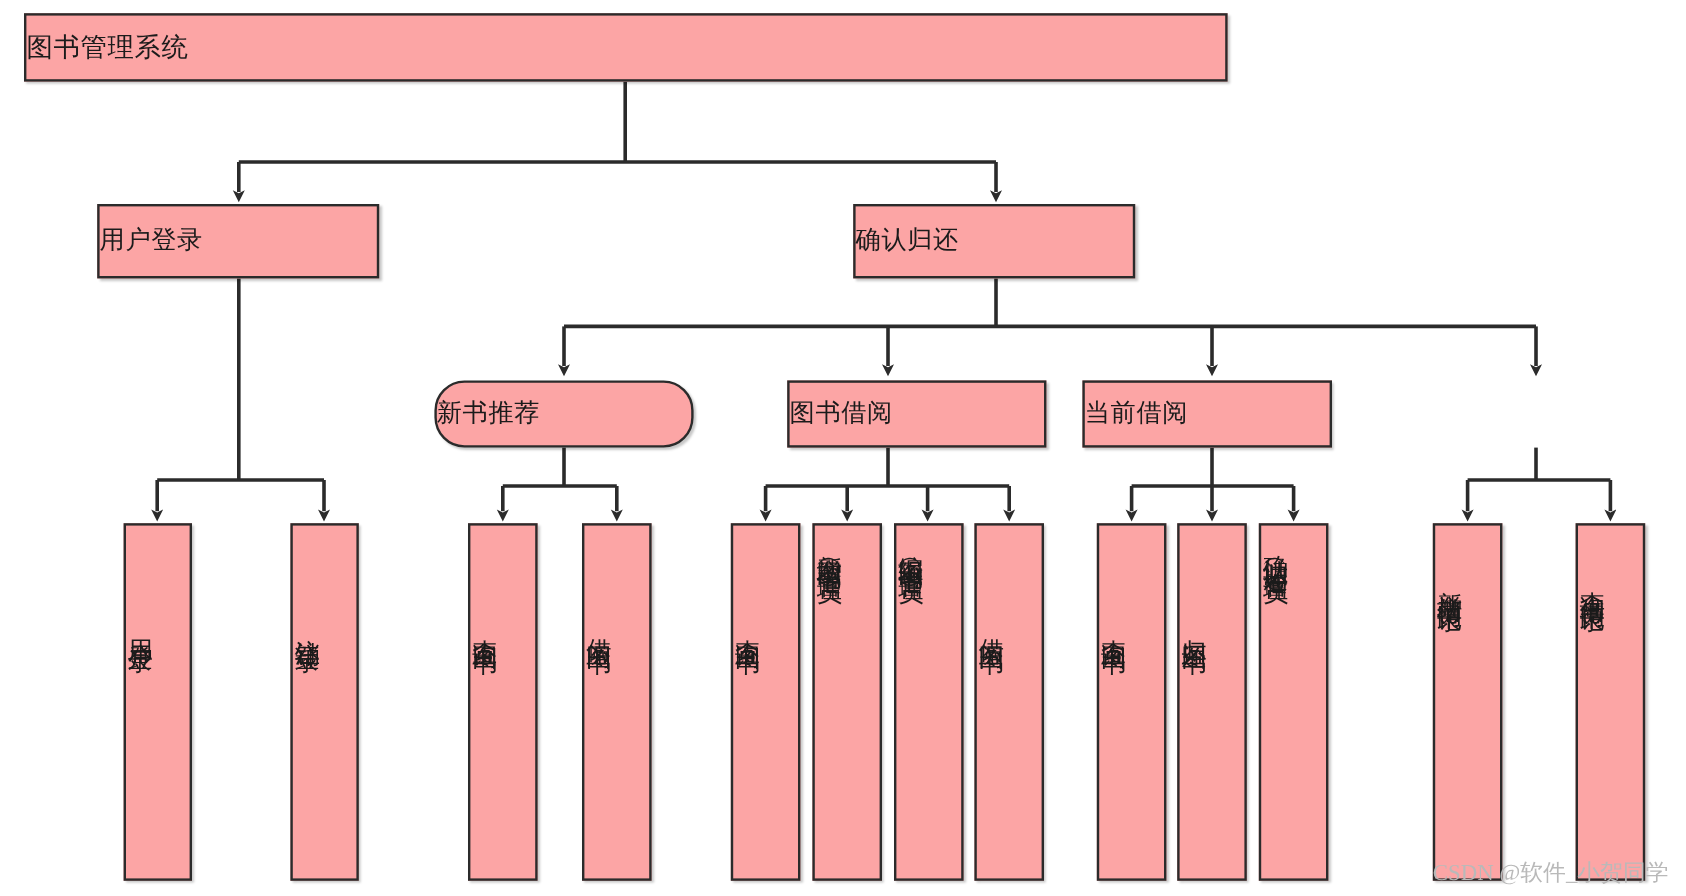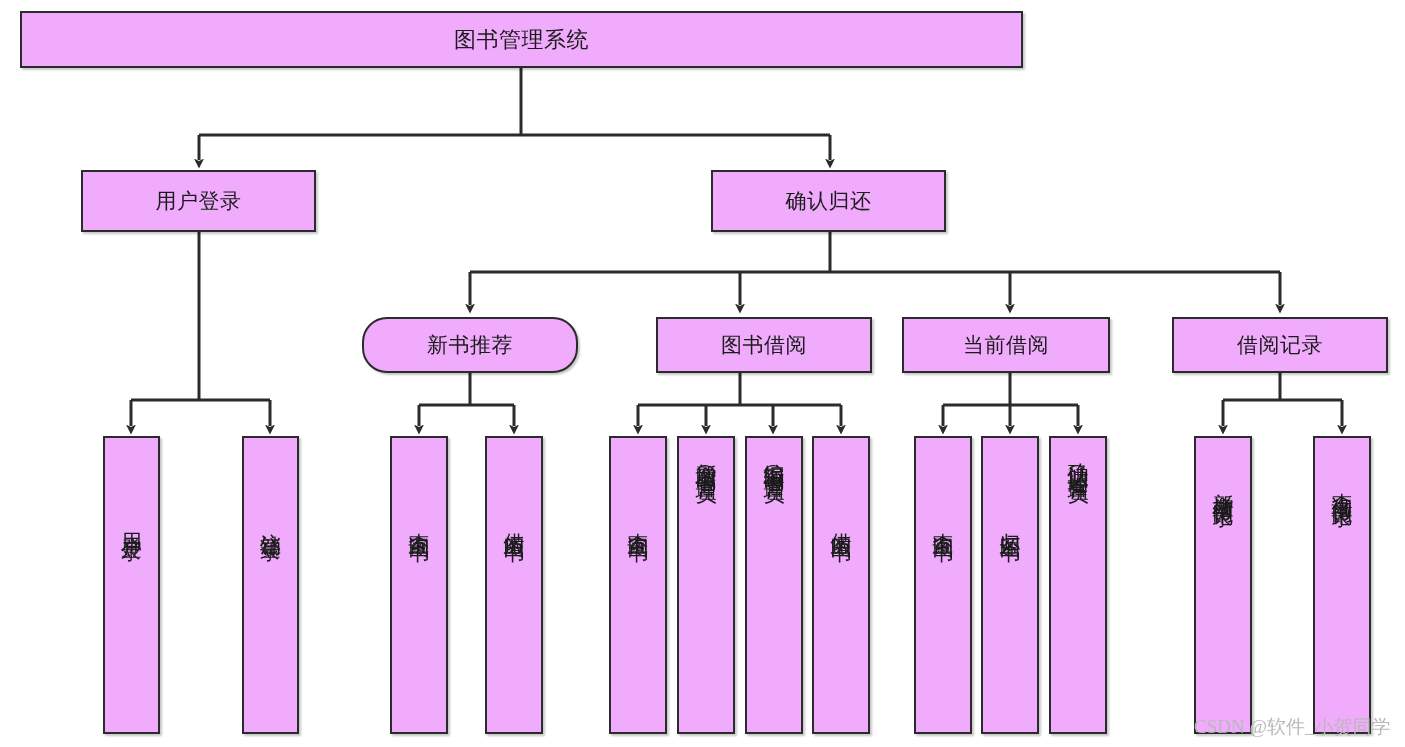--- a/index.html
+++ b/index.html
@@ -22,25 +22,24 @@
     position: absolute;
     left: 0;
     top: 0;
     width: 1405px;
     height: 747px;
     pointer-events: none;
   }
   .node {
     position: absolute;
     box-sizing: border-box;
-    background: #f0abfc;
+    background: #fca5a5;
     border: 2px solid #2b2b2b;
     display: flex;
     align-items: center;
-    justify-content: center;
     box-shadow: 2px 2px 2px rgba(0,0,0,0.22);
     z-index: 2;
   }
   .node .lbl {
     color: #1b1b1b;
     line-height: 1.05;
     white-space: nowrap;
   }
   
   .node.h .lbl {
@@ -144,23 +143,20 @@
 
   <div class="node h" style="left:362px; top:317px; width:216px; height:56px;border-radius:25px;">
     <span class="lbl">新书推荐</span>
   </div>
   <div class="node h" style="left:656px; top:317px; width:216px; height:56px;">
     <span class="lbl">图书借阅</span>
   </div>
   <div class="node h" style="left:902px; top:317px; width:208px; height:56px;">
     <span class="lbl">当前借阅</span>
   </div>
-  <div class="node h" style="left:1172px; top:317px; width:216px; height:56px;">
-    <span class="lbl">借阅记录</span>
-  </div>
 
   <div class="node v" style="left:103px; top:436px; width:57px; height:298px; padding-top:78px;">
     <span class="lbl">用户登录</span>
   </div>
   <div class="node v" style="left:242px; top:436px; width:57px; height:298px; padding-top:78px;">
     <span class="lbl">注销登录</span>
   </div>
 
   <div class="node v" style="left:390px; top:436px; width:58px; height:298px; padding-top:78px;">
     <span class="lbl">查询图书</span>

